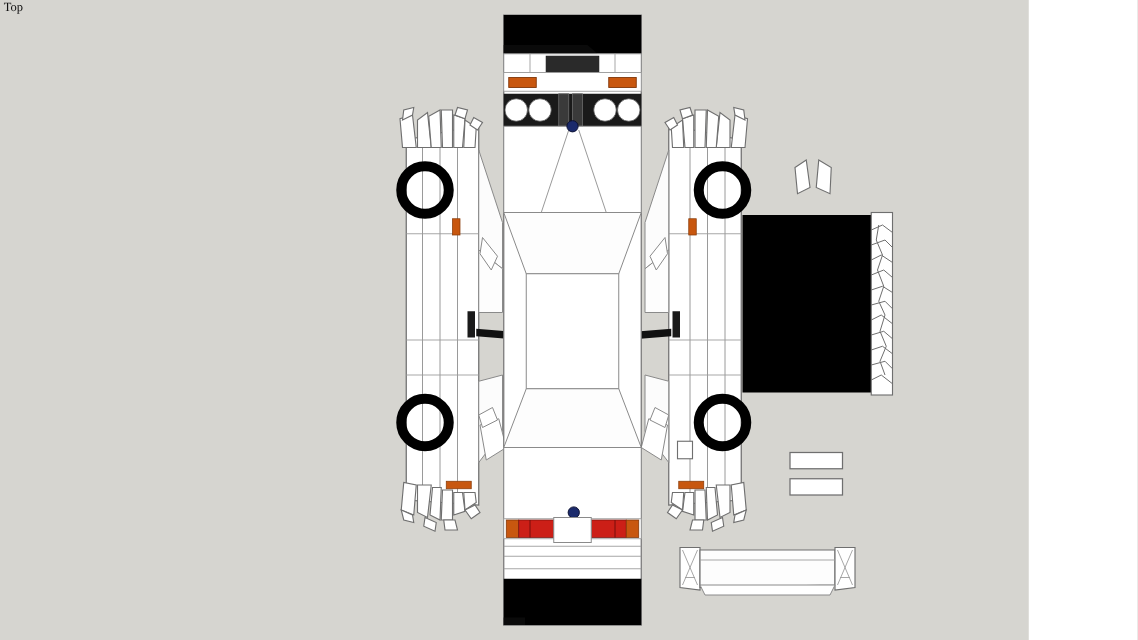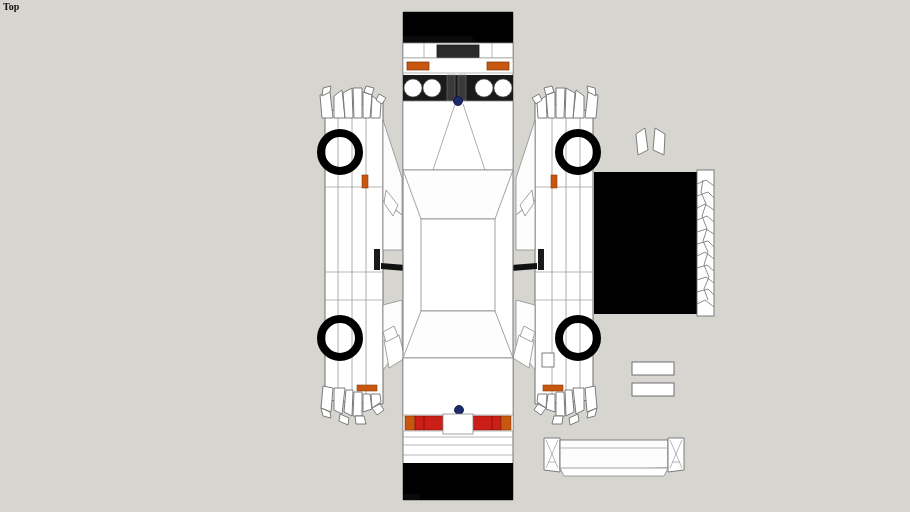--- a/index.html
+++ b/index.html
@@ -7,24 +7,23 @@
     padding: 0;
   }
   body {
     width: 910px;
     height: 512px;
     overflow: hidden;
     font-family: "Liberation Serif", serif;
   }
   #viewport {
     position: relative;
-    width: 910px;
+    width: 823px;
     height: 512px;
     background: #d6d5d0;
-    font-weight: bold;
   }
   #view-label {
     position: absolute;
     left: 3px;
     top: 1px;
     font-family: "Liberation Serif", serif;
     font-size: 10px;
     color: #111111;
     letter-spacing: 0px;
     line-height: 12px;

